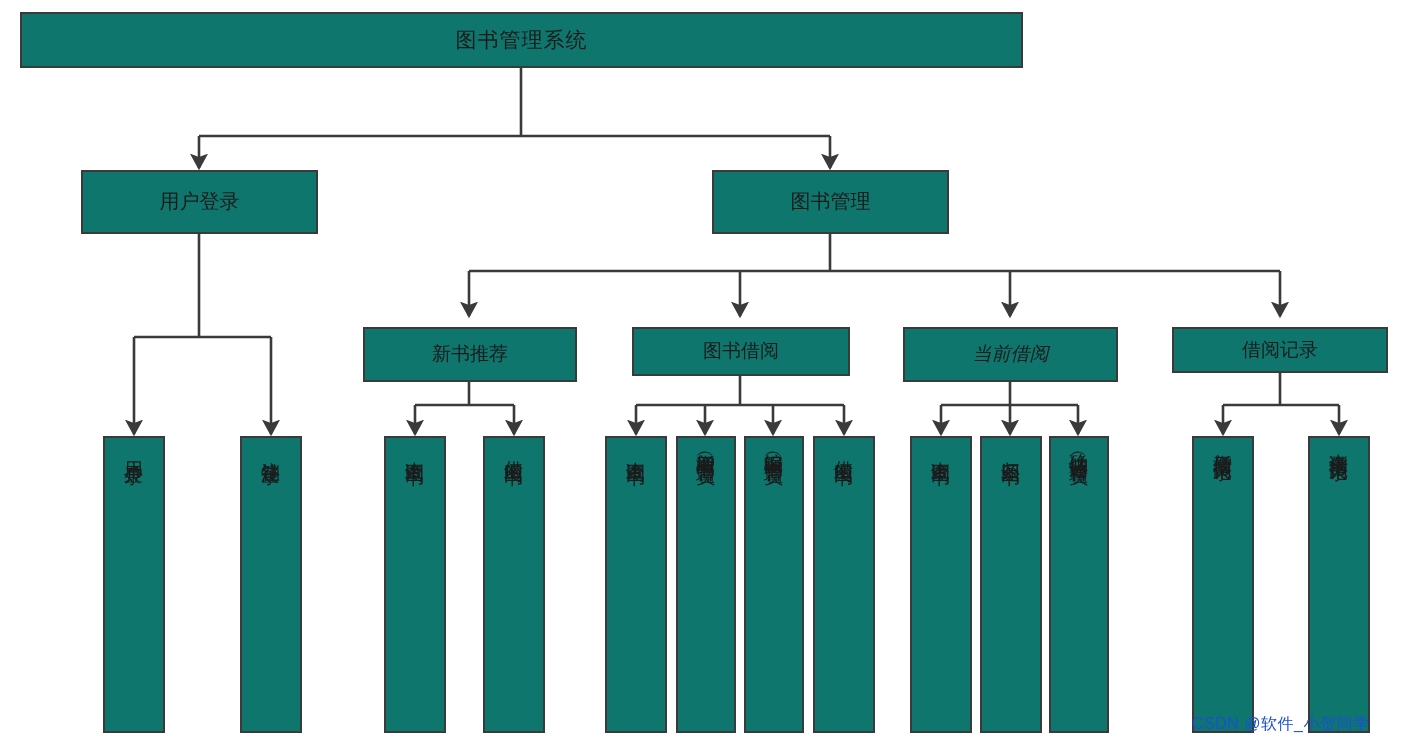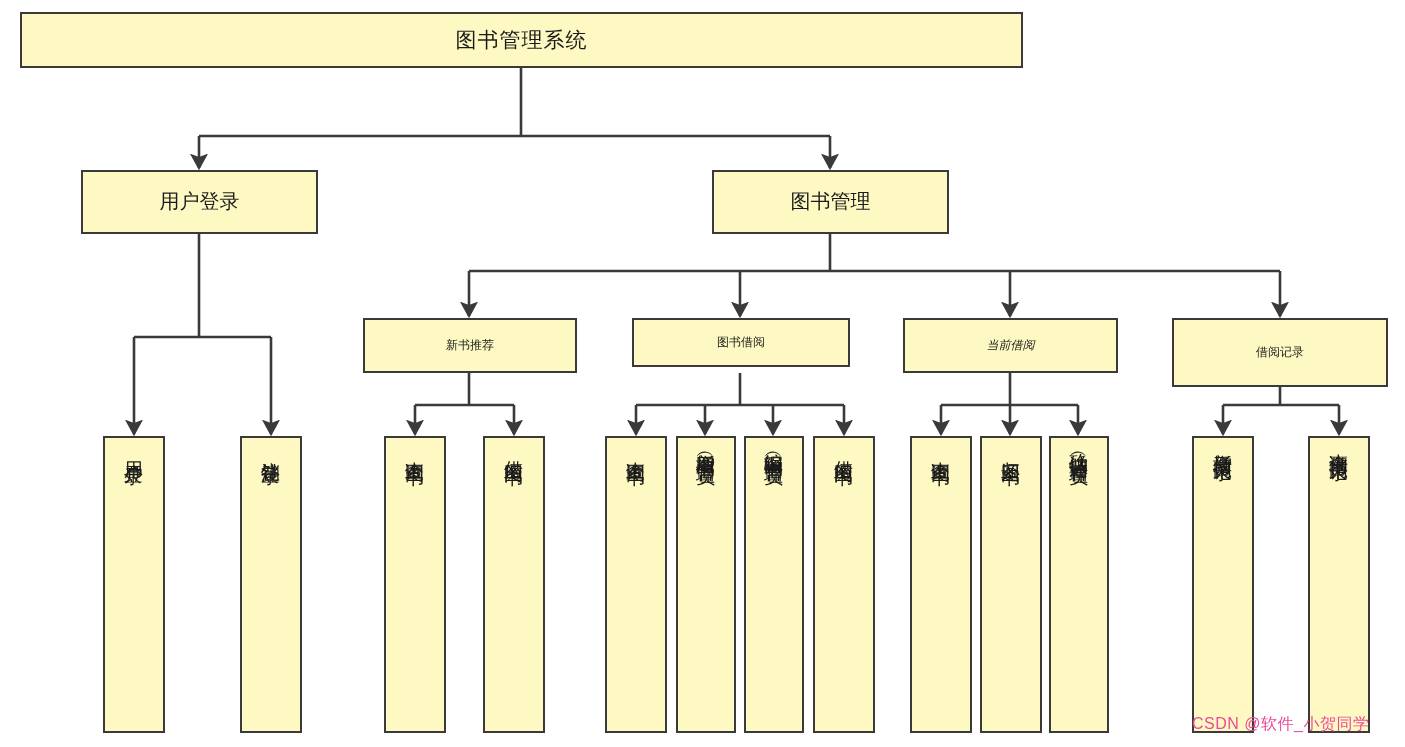--- a/index.html
+++ b/index.html
@@ -22,21 +22,21 @@
     position: absolute;
     left: 0;
     top: 0;
     width: 1405px;
     height: 747px;
     pointer-events: none;
   }
   .node {
     position: absolute;
     box-sizing: border-box;
-    background: #fef9c3;
+    background: #0f766e;
     border: 2.5px solid #3a3a3a;
     display: flex;
     align-items: center;
     justify-content: center;
     color: #1a1a1a;
     z-index: 2;
   }
   .node-label {
     display: block;
     text-align: center;
@@ -49,21 +49,22 @@
     font-size: 21px;
   }
   .node.root .node-label {
     letter-spacing: 1px;
   }
   
   .node.level1 {
     font-size: 20px;
   }
   .node.level2 {
-    font-size: 12px;
+    font-size: 19px;
+    margin-top: 9px;
   }
   
   .node.leaf {
     font-size: 19px;
     align-items: flex-start;
     justify-content: center;
     padding-top: 0;
   }
   .node.leaf .node-label {
     writing-mode: vertical-rl;
@@ -73,21 +74,21 @@
     white-space: nowrap;
     text-align: left;
     margin-top: 8px;
   }
   .node.leaf.centered .node-label {
     margin-top: 0;
   }
   .watermark {
     position: absolute;
     font-size: 16px;
-    color: #ec4899;
+    color: #1d4ed8;
     letter-spacing: 0.5px;
     white-space: nowrap;
     z-index: 5;
     user-select: none;
   }
 </style>
 </head>
 <body>
 
 <div id="diagram-canvas">
@@ -160,21 +161,21 @@
   </div>
 
   <div class="node level2" style="left:632px; top:318px; width:218px; height:49px;">
     <span class="node-label">图书借阅</span>
   </div>
 
   <div class="node level2" style="left:903px; top:318px; width:215px; height:55px;font-style:italic;">
     <span class="node-label">当前借阅</span>
   </div>
 
-  <div class="node level2" style="left:1172px; top:318px; width:216px; height:69px;">
+  <div class="node level2" style="left:1172px; top:318px; width:216px; height:46px;">
     <span class="node-label">借阅记录</span>
   </div>
 
   <div class="node leaf" style="left:103px; top:436px; width:62px; height:297px;">
     <span class="node-label">用户登录</span>
   </div>
 
   <div class="node leaf" style="left:240px; top:436px; width:62px; height:297px;">
     <span class="node-label">注销登录</span>
   </div>

